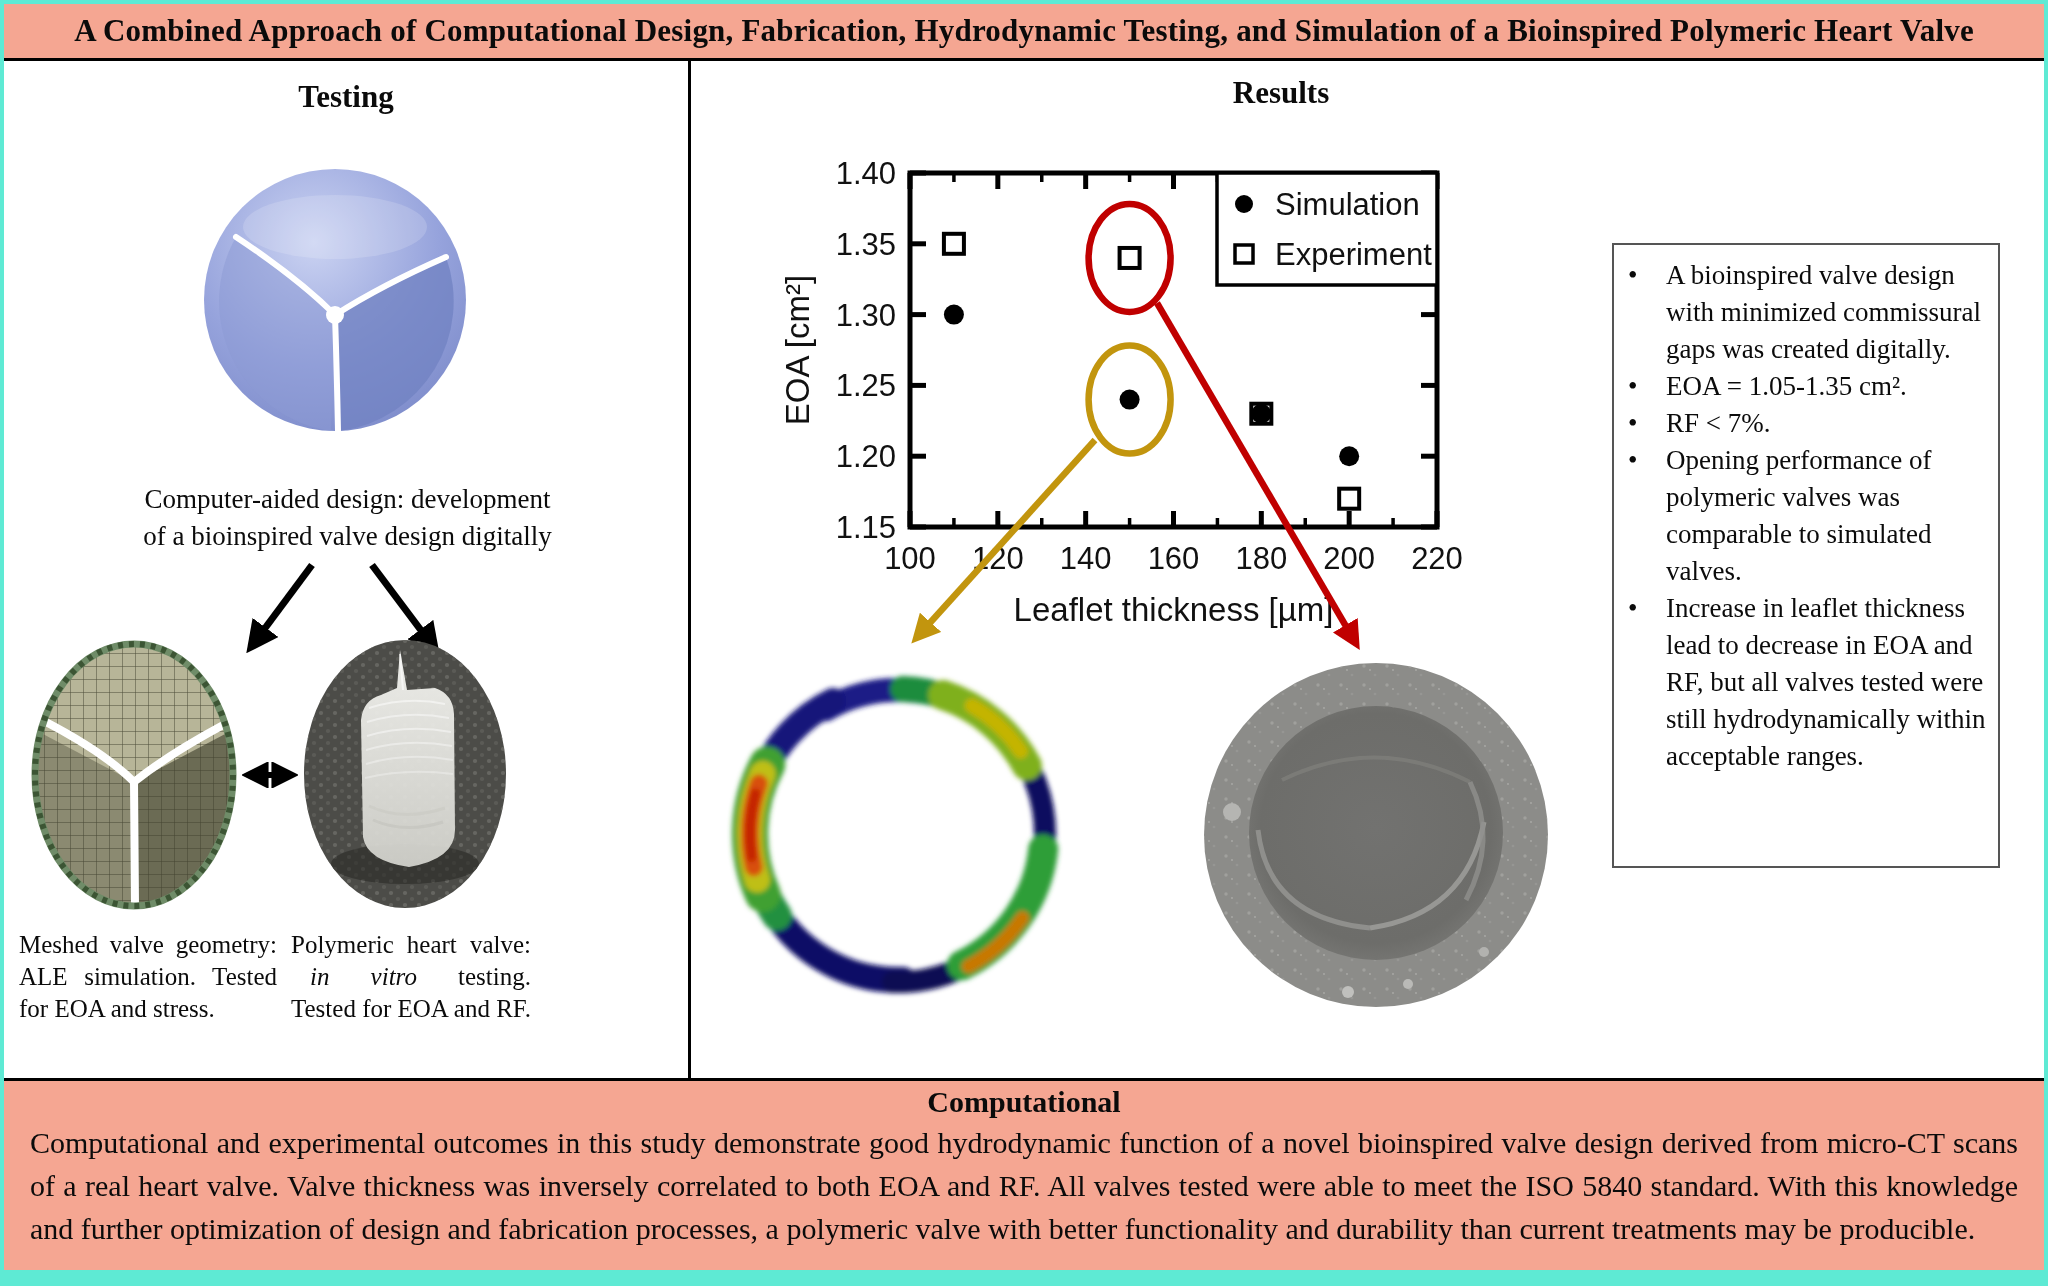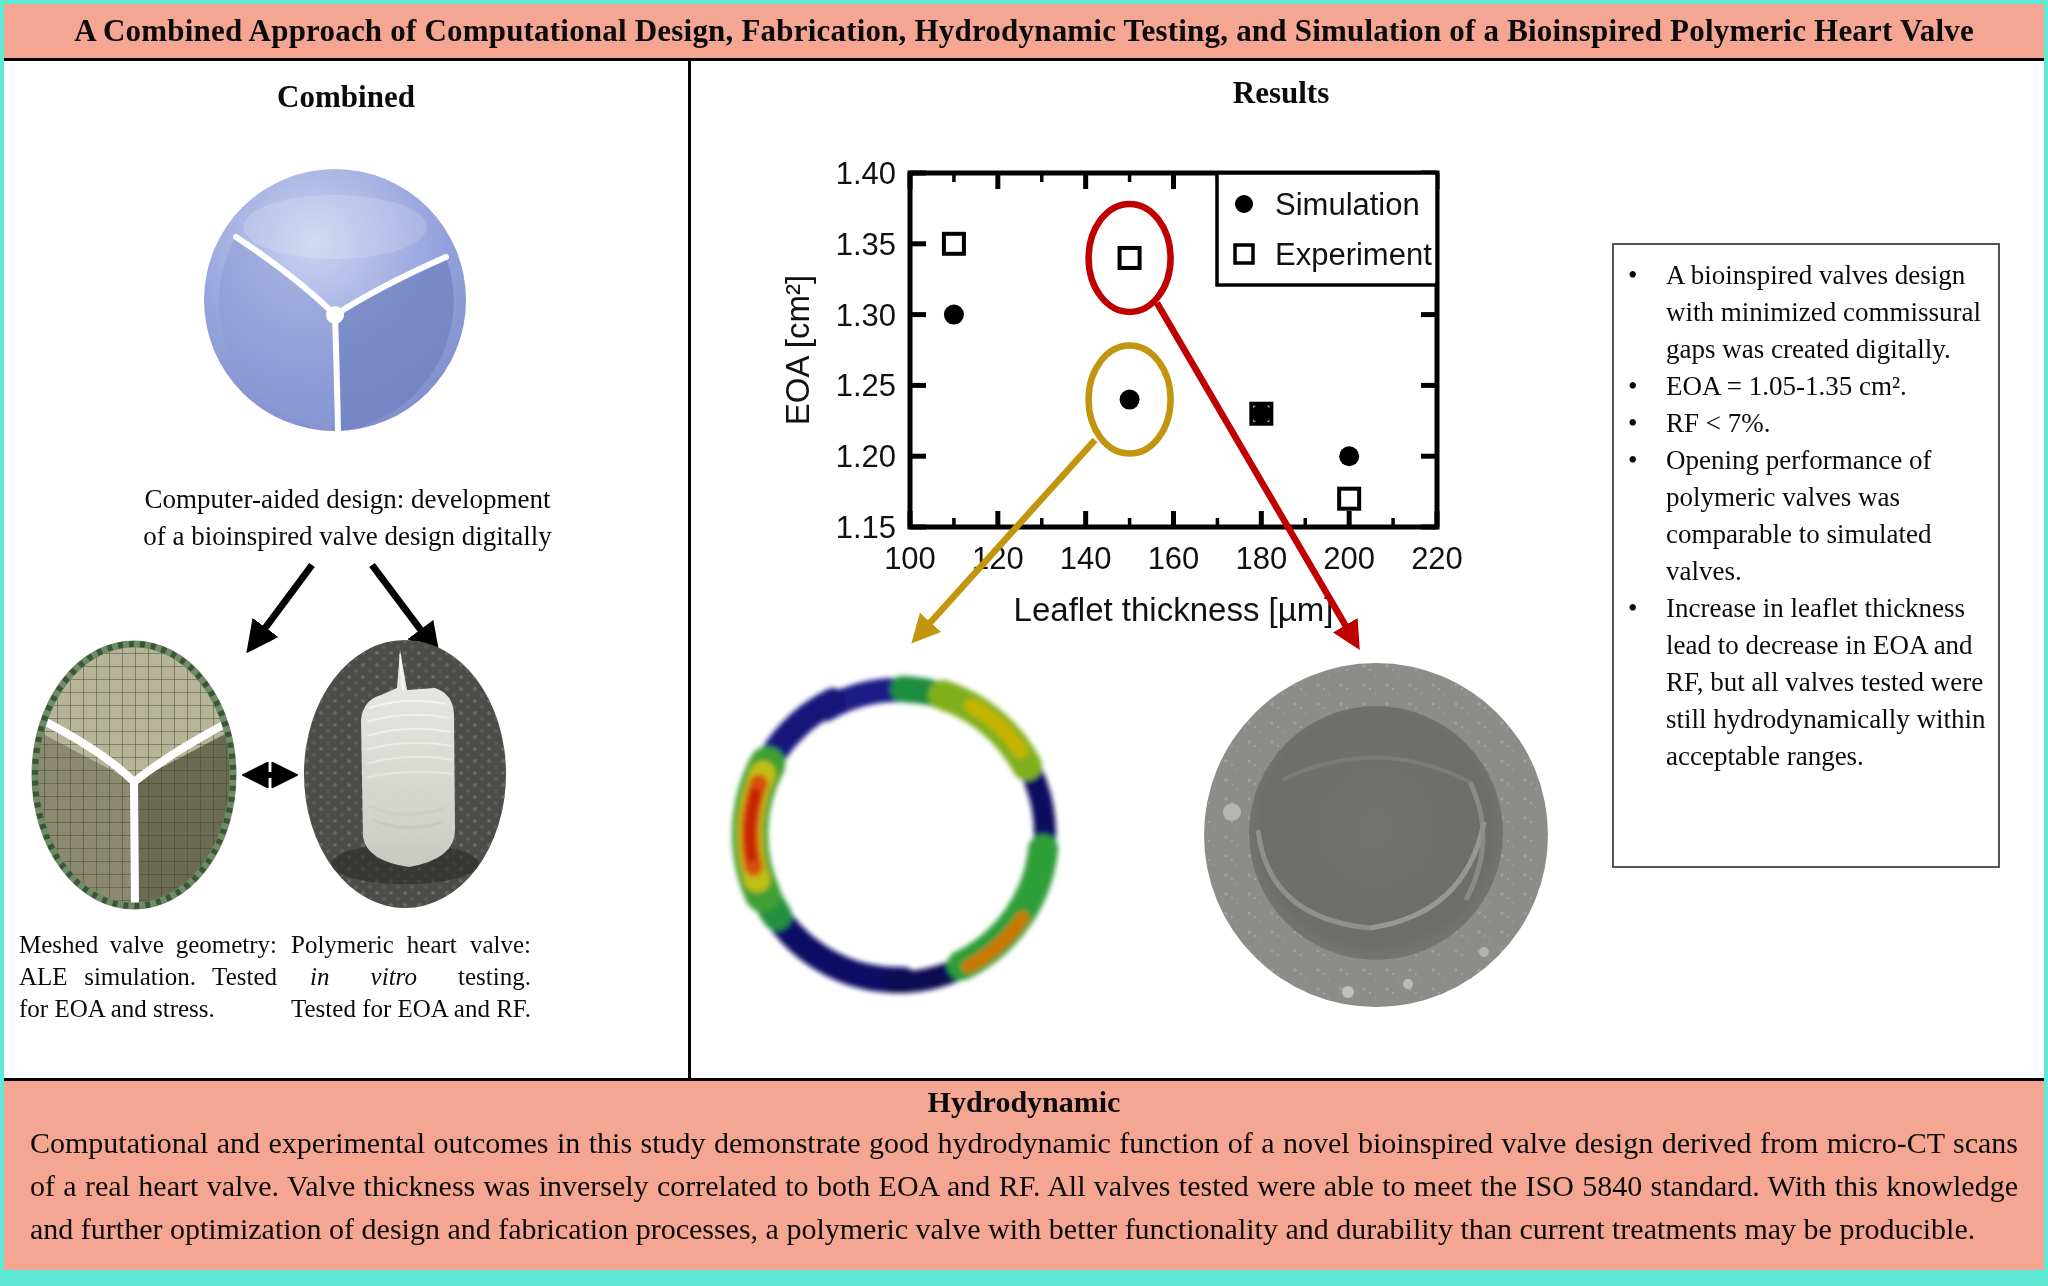--- a/index.html
+++ b/index.html
@@ -62,21 +62,21 @@
 
 <div class="poster">
 
   <div class="title-bar">
     <h1>A Combined Approach of Computational Design, Fabrication, Hydrodynamic Testing, and Simulation of a Bioinspired Polymeric Heart Valve</h1>
   </div>
 
   <div class="main">
 
     <div class="methods">
-      <h2 class="panel-heading">Combined</h2>
+      <h2 class="panel-heading">Testing</h2>
 
       <svg class="cad-svg" width="270" height="270" viewBox="0 0 270 270">
         <defs>
           <radialGradient id="bvG" cx="0.42" cy="0.28" r="0.95">
             <stop offset="0" stop-color="#CBD3F2"></stop>
             <stop offset="0.5" stop-color="#96A3DC"></stop>
             <stop offset="1" stop-color="#6F7EC0"></stop>
           </radialGradient>
         </defs>
         <circle cx="135" cy="135" r="131" fill="url(#bvG)"></circle>
@@ -209,21 +209,21 @@
         <path d="M84,118 Q178,72 272,120" stroke="#7E7E7B" stroke-width="4" fill="none" opacity="0.8"></path>
         <path d="M272,120 Q300,178 268,238" stroke="#90908D" stroke-width="5" fill="none" opacity="0.8"></path>
         <circle cx="34" cy="150" r="9" fill="#B5B5B2"></circle>
         <circle cx="150" cy="330" r="6" fill="#C0C0BD"></circle>
         <circle cx="210" cy="322" r="5" fill="#BABAB7"></circle>
         <circle cx="286" cy="290" r="5" fill="#B2B2AF"></circle>
       </svg>
 
       <div class="findings-box">
         <ul>
-            <li>A bioinspired valves design with minimized commissural gaps was created digitally.</li>
+            <li>A bioinspired valve design with minimized commissural gaps was created digitally.</li>
             <li>EOA = 1.05-1.35 cm².</li>
             <li>RF &lt; 7%.</li>
             <li>Opening performance of polymeric valves was comparable to simulated valves.</li>
             <li>Increase in leaflet thickness lead to decrease in EOA and RF, but all valves tested were still hydrodynamically within acceptable ranges.</li>
           </ul>
       </div>
 
       <svg id="chart-overlay" class="chart-overlay" width="1353" height="1017" viewBox="0 0 1353 1017">
           <defs>
             <marker id="ah0" viewBox="0 0 10 10" refX="6" refY="5" markerWidth="4.4" markerHeight="4.4" orient="auto">
@@ -302,16 +302,16 @@
           <circle cx="658.1666666666667" cy="395.19999999999993" r="10" fill="#000"></circle>
           <ellipse cx="438.58333333333337" cy="196.95999999999975" rx="41" ry="54" fill="none" stroke="#C00000" stroke-width="6.5"></ellipse>
           <line x1="466" y1="242" x2="663" y2="579" stroke="#C00000" stroke-width="6.5" marker-end="url(#ah0)"></line>
           <ellipse cx="438.58333333333337" cy="338.5599999999999" rx="41" ry="54" fill="none" stroke="#C2950E" stroke-width="6.5"></ellipse>
           <line x1="404" y1="379" x2="228" y2="574" stroke="#C2950E" stroke-width="6.5" marker-end="url(#ah1)"></line>
         </svg>
     </div>
   </div>
 
   <div class="implications">
-    <h2>Hydrodynamic</h2>
+    <h2>Computational</h2>
     <p>Computational and experimental outcomes in this study demonstrate good hydrodynamic function of a novel bioinspired valve design derived from micro-CT scans of a real heart valve. Valve thickness was inversely correlated to both EOA and RF. All valves tested were able to meet the ISO 5840 standard. With this knowledge and further optimization of design and fabrication processes, a polymeric valve with better functionality and durability than current treatments may be producible.</p>
   </div>
 </div>
 
 </body></html>

